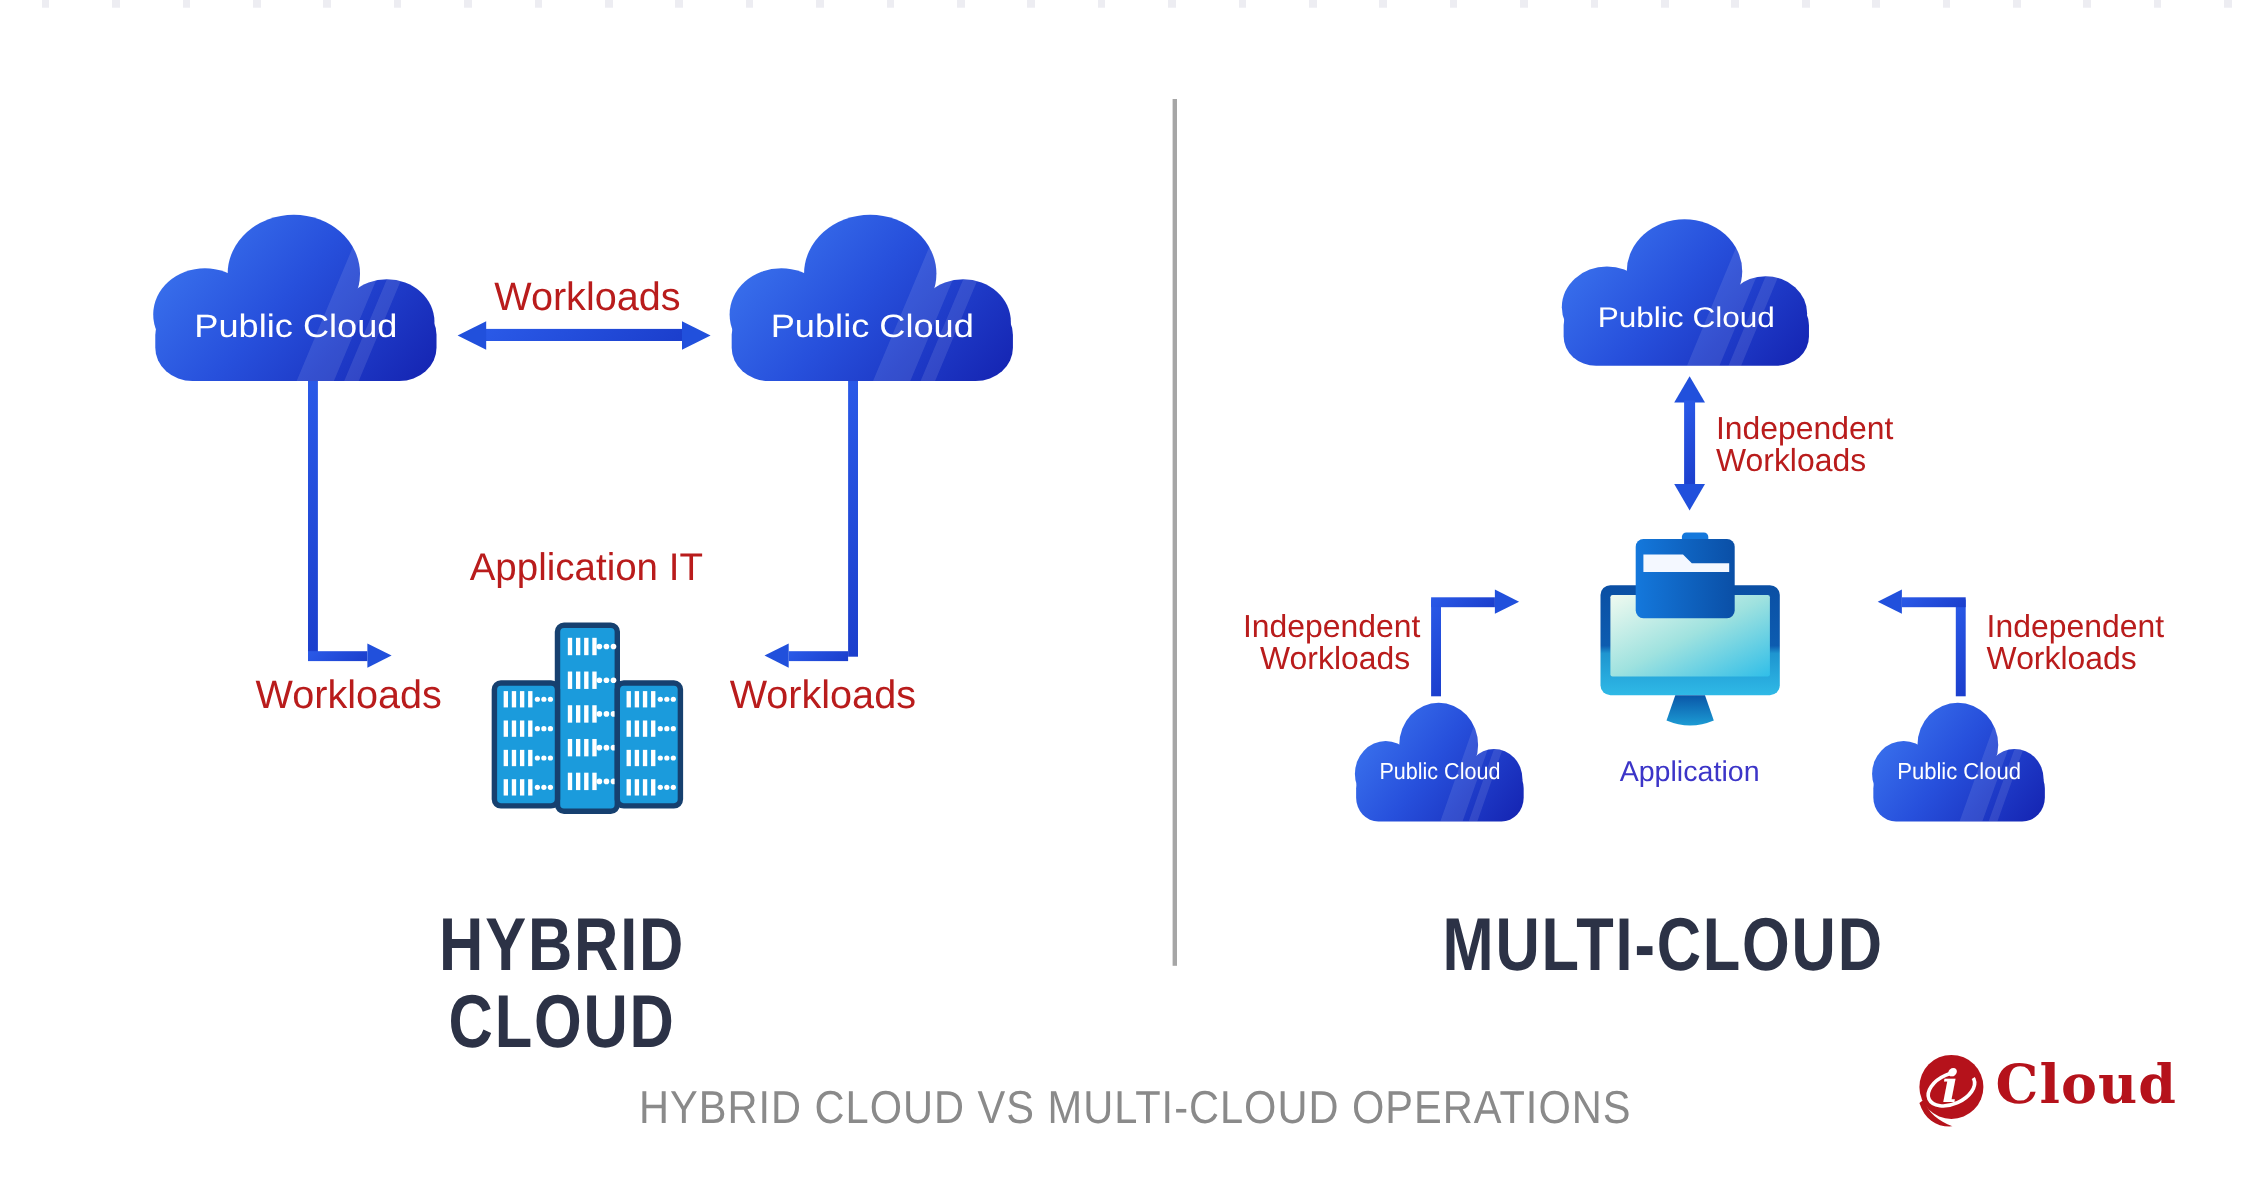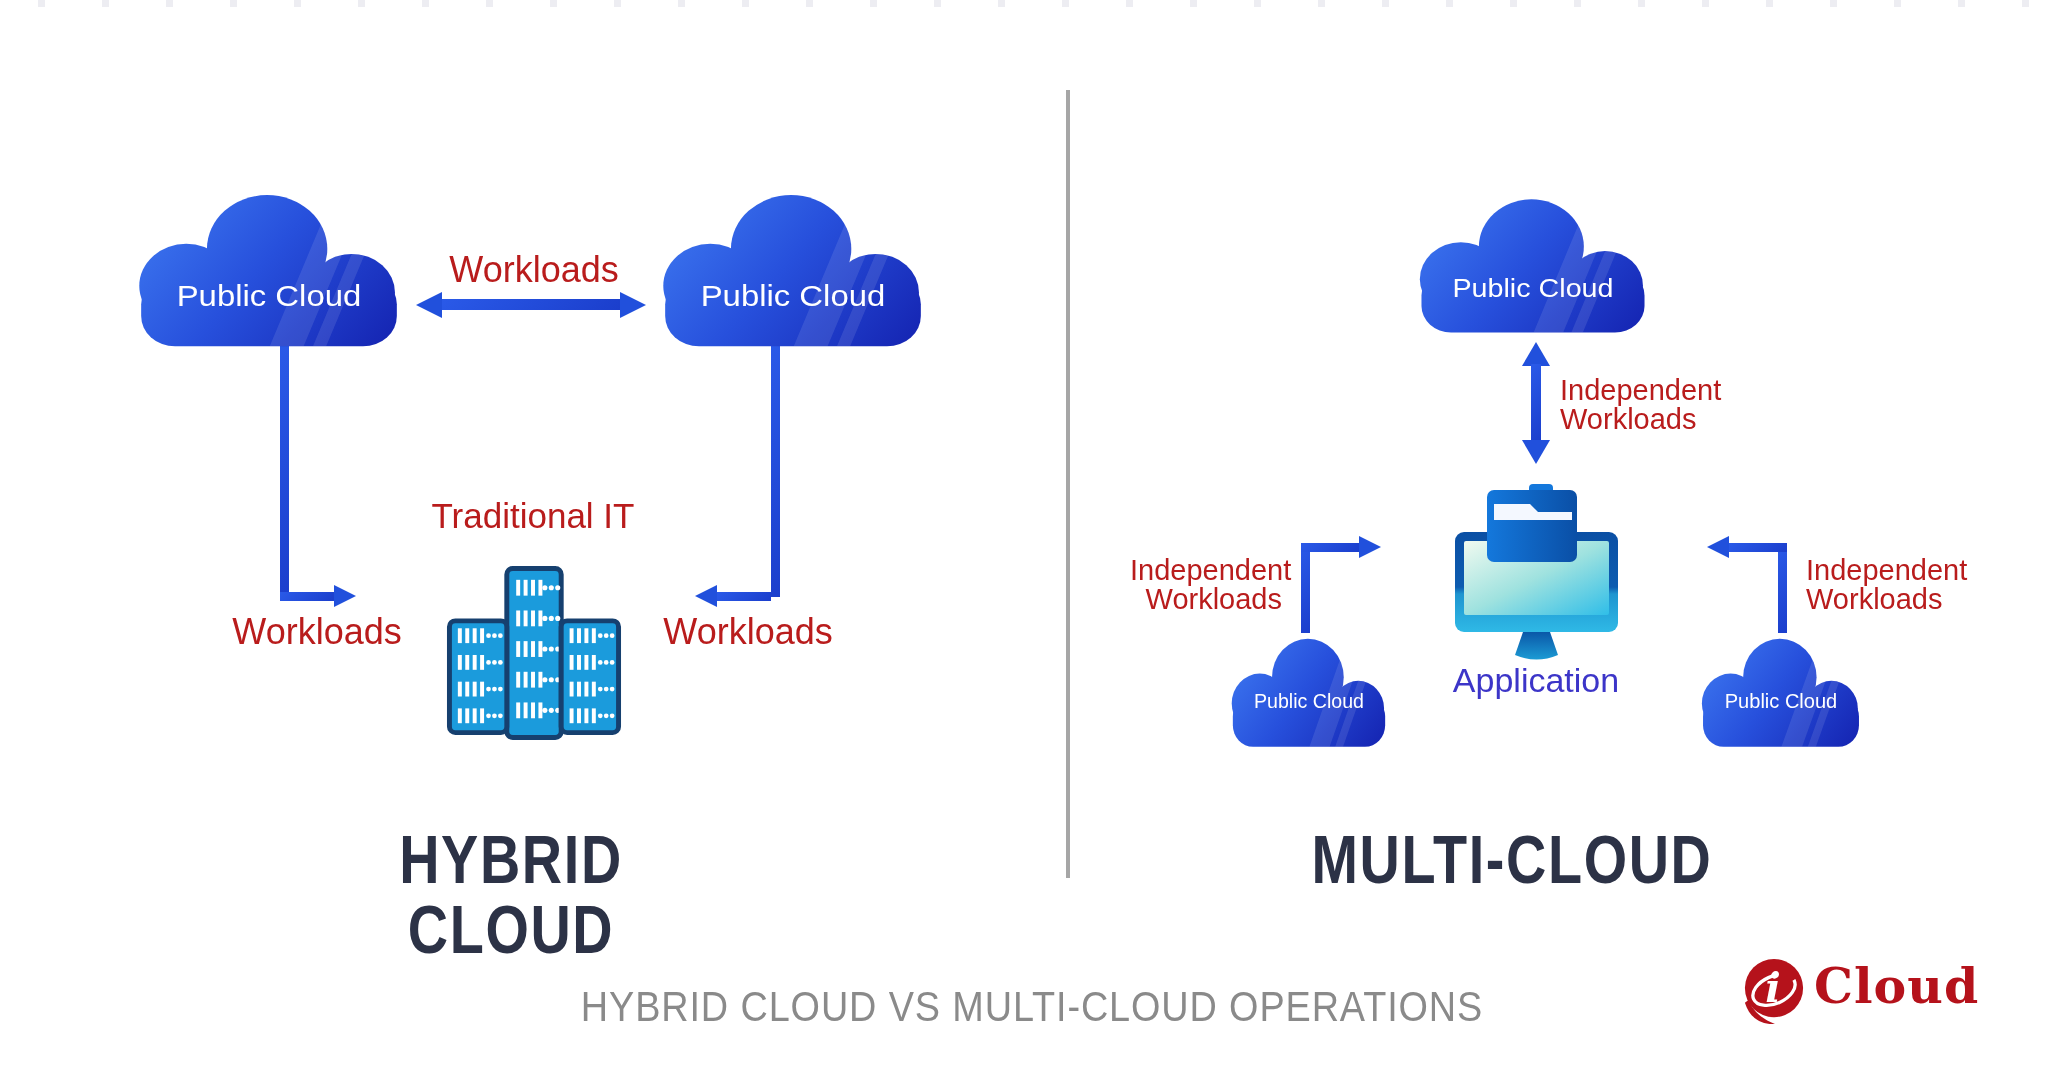--- a/index.html
+++ b/index.html
@@ -108,21 +108,21 @@
       <g clip-path="url(#cloudClip)" fill="#ffffff" opacity="0.10">
         <polygon points="150,200 186,200 258,8 222,8"></polygon>
         <polygon points="196,200 210,200 282,8 268,8"></polygon>
       </g>
       <text class="cloud-text" x="150" y="150" text-anchor="middle" font-size="35">Public Cloud</text>
     </svg>
 
     <div class="lbl c wl" style="left:429px;top:250px;width:210px">Workloads</div>
     <div class="lbl c wl" style="left:227px;top:612px;width:180px">Workloads</div>
     <div class="lbl c wl" style="left:658px;top:612px;width:180px">Workloads</div>
-    <div class="lbl c" style="left:418px;top:496px;width:230px;font-size:35px">Traditional IT</div>
+    <div class="lbl c" style="left:418px;top:496px;width:230px;font-size:35px">Application IT</div>
 
     <svg class="abs" style="left:445px;top:563px" width="178" height="180" viewBox="0 0 180 180">
 
       <rect x="62.5" y="4.5" width="55" height="171" rx="6" fill="#1B9BDC" stroke="#16406F" stroke-width="5"></rect>
       <g fill="#ffffff">
         <g>
           <rect x="72" y="16" width="4" height="16"></rect>
             <rect x="79.5" y="16" width="4" height="16"></rect>
           <rect x="87" y="16" width="4" height="16"></rect>
             <rect x="94.5" y="16" width="4" height="16"></rect>
@@ -312,21 +312,21 @@
     </div>
     <div class="lbl r" style="left:1130px;top:556px;width:152px">
       <div class="iw">Independent</div>
       <div class="iw">Workloads</div>
     </div>
     <div class="lbl" style="left:1806px;top:556px;width:152px">
       <div class="iw">Independent</div>
       <div class="iw">Workloads</div>
     </div>
 
-    <div class="lbl c" style="left:1451px;top:661px;width:170px;font-size:34px;color:#3C35C8">Application</div>
+    <div class="lbl c" style="left:1451px;top:686px;width:170px;font-size:26px;color:#3C35C8">Application</div>
 
     <div class="heading" style="left:1257px;top:824px;width:510px">MULTI-CLOUD</div>
   </div>
 
   <div id="caption" style="left:512px;top:984px;width:1040px">HYBRID CLOUD VS MULTI-CLOUD OPERATIONS</div>
 
   <div class="abs" style="left:1742px;top:950px;width:210px;height:80px">
     <svg class="abs" style="left:0;top:6px" width="64" height="70" viewBox="0 0 66 72">
       <path d="M3,48 C8,64 20,71 34,70 C21,65 11,57 7,45 Z" fill="#B5121B"></path>
       <circle cx="33" cy="33" r="30" fill="#B5121B"></circle>

